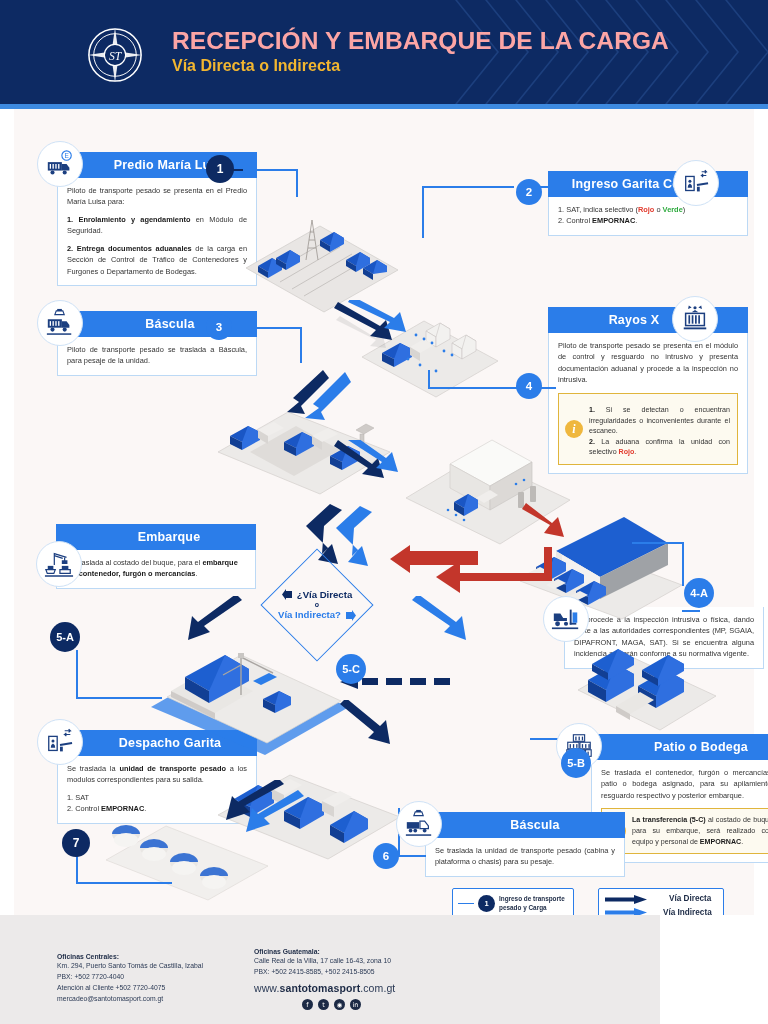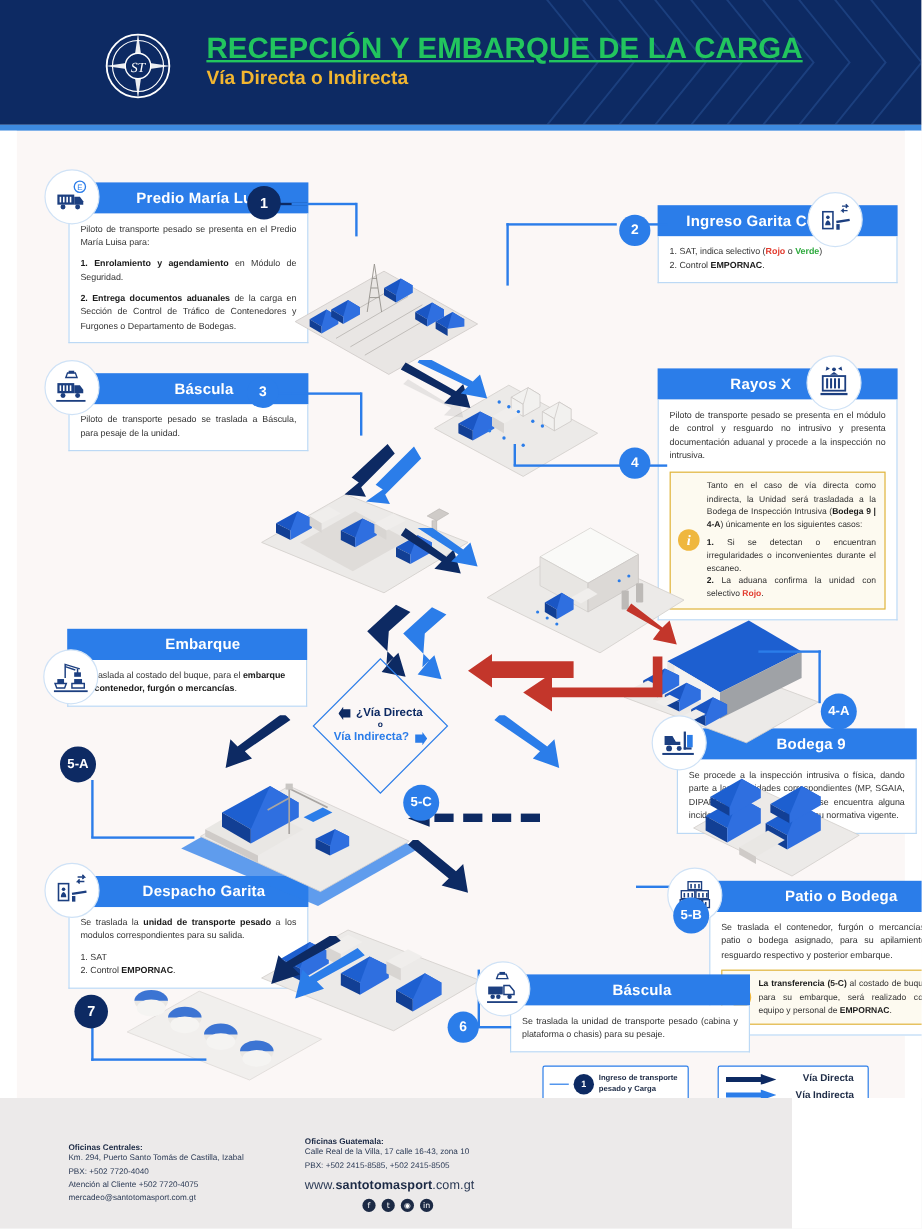--- a/index.html
+++ b/index.html
@@ -18,22 +18,22 @@
     overflow: hidden;
   }
   .header .chevrons {
     position:absolute; right:0; top:0; width:330px; height:104px; opacity:.33;
   }
   .header .logo {
     position:absolute; left:86px; top:26px; width:58px; height:58px;
   }
   .header .titles { position:absolute; left:172px; top:28px; }
   .header h1 {
-    font-size:24.5px; font-weight:bold; color:#22c55e; letter-spacing:.1px;
-    line-height:1.05; white-space:nowrap;text-decoration:underline;
+    font-size:24.5px; font-weight:bold; color:#fca5a5; letter-spacing:.1px;
+    line-height:1.05; white-space:nowrap;
   }
   .header h2 {
     font-size:16px; font-weight:bold; color:#f2b630; margin-top:3px;
     white-space:nowrap;
   }
   .header-rule {
     position:absolute; left:0; top:104px; width:768px; height:5px; background:#3d8ae0;
   }
   .page-bg {
     position:absolute; left:0; top:109px; width:768px; height:806px;
@@ -632,21 +632,20 @@
         </g>
       <rect x="4" y="25" width="24" height="2" fill="#1c3f80"></rect>
     </svg>
   </div>
   <div class="card" style="left:548px; top:307px;">
     <div class="card-head" style="padding-right:28px;">Rayos X</div>
     <div class="card-body">
       <p>Piloto de transporte pesado se presenta en el módulo de control y resguardo no intrusivo y presenta documentación aduanal y procede a la inspección no intrusiva.</p>
       <div class="note">
         <div class="i-circle">i</div>
-        <p>Tanto en el caso de vía directa como indirecta, la Unidad será trasladada a la Bodega de Inspección Intrusiva (<b>Bodega 9 | 4-A</b>) únicamente en los siguientes casos:</p>
         <p style="margin-top:5px"><b>1.</b> Si se detectan o encuentran irregularidades o inconvenientes durante el escaneo.<br><b>2.</b> La aduana confirma la unidad con selectivo <span class="red">Rojo</span>.</p>
       </div>
     </div>
   </div>
   <div class="step light s2" style="left:516px; top:373px;">4</div>
 
   <div class="badge-icon" style="left:36px; top:541px;">
     <svg viewBox="0 0 32 32">
       <g stroke="#1c3f80" stroke-width="1.3" fill="none">
         <path d="M11,17 V5 L24,9"></path>
@@ -694,21 +693,20 @@
       <path d="M3,18 V10 h7 l3,5 h4 v3 z" fill="#1c3f80"></path>
       <circle cx="7" cy="21" r="2.6" fill="#1c3f80"></circle>
         <circle cx="16" cy="21" r="2.2" fill="#1c3f80"></circle>
       <rect x="20" y="6" width="2" height="16" fill="#1c3f80"></rect>
       <rect x="20" y="20" width="7" height="2" fill="#1c3f80"></rect>
       <rect x="23" y="9" width="5" height="11" fill="#2b7de9"></rect>
       <rect x="1" y="25" width="28" height="1.8" fill="#1c3f80"></rect>
     </svg>
   </div>
   <div class="card" style="left:564px; top:607px;">
-    <div class="card-head" style="padding-left:24px;">Bodega 9</div>
     <div class="card-body">
       <p>Se procede a la inspección intrusiva o física, dando parte a las autoridades correspondientes (MP, SGAIA, DIPAFRONT, MAGA, SAT). Si se encuentra alguna incidencia actuarán conforme a su normativa vigente.</p>
     </div>
   </div>
   <div class="step light wide" style="left:684px; top:578px;">4-A</div>
 
   <div class="badge-icon" style="left:37px; top:719px;">
     <svg viewBox="0 0 32 32">
       <rect x="4" y="10" width="9" height="15" fill="none" stroke="#1c3f80" stroke-width="1.4"></rect>
       <circle cx="8.5" cy="15" r="1.6" fill="#1c3f80"></circle>

